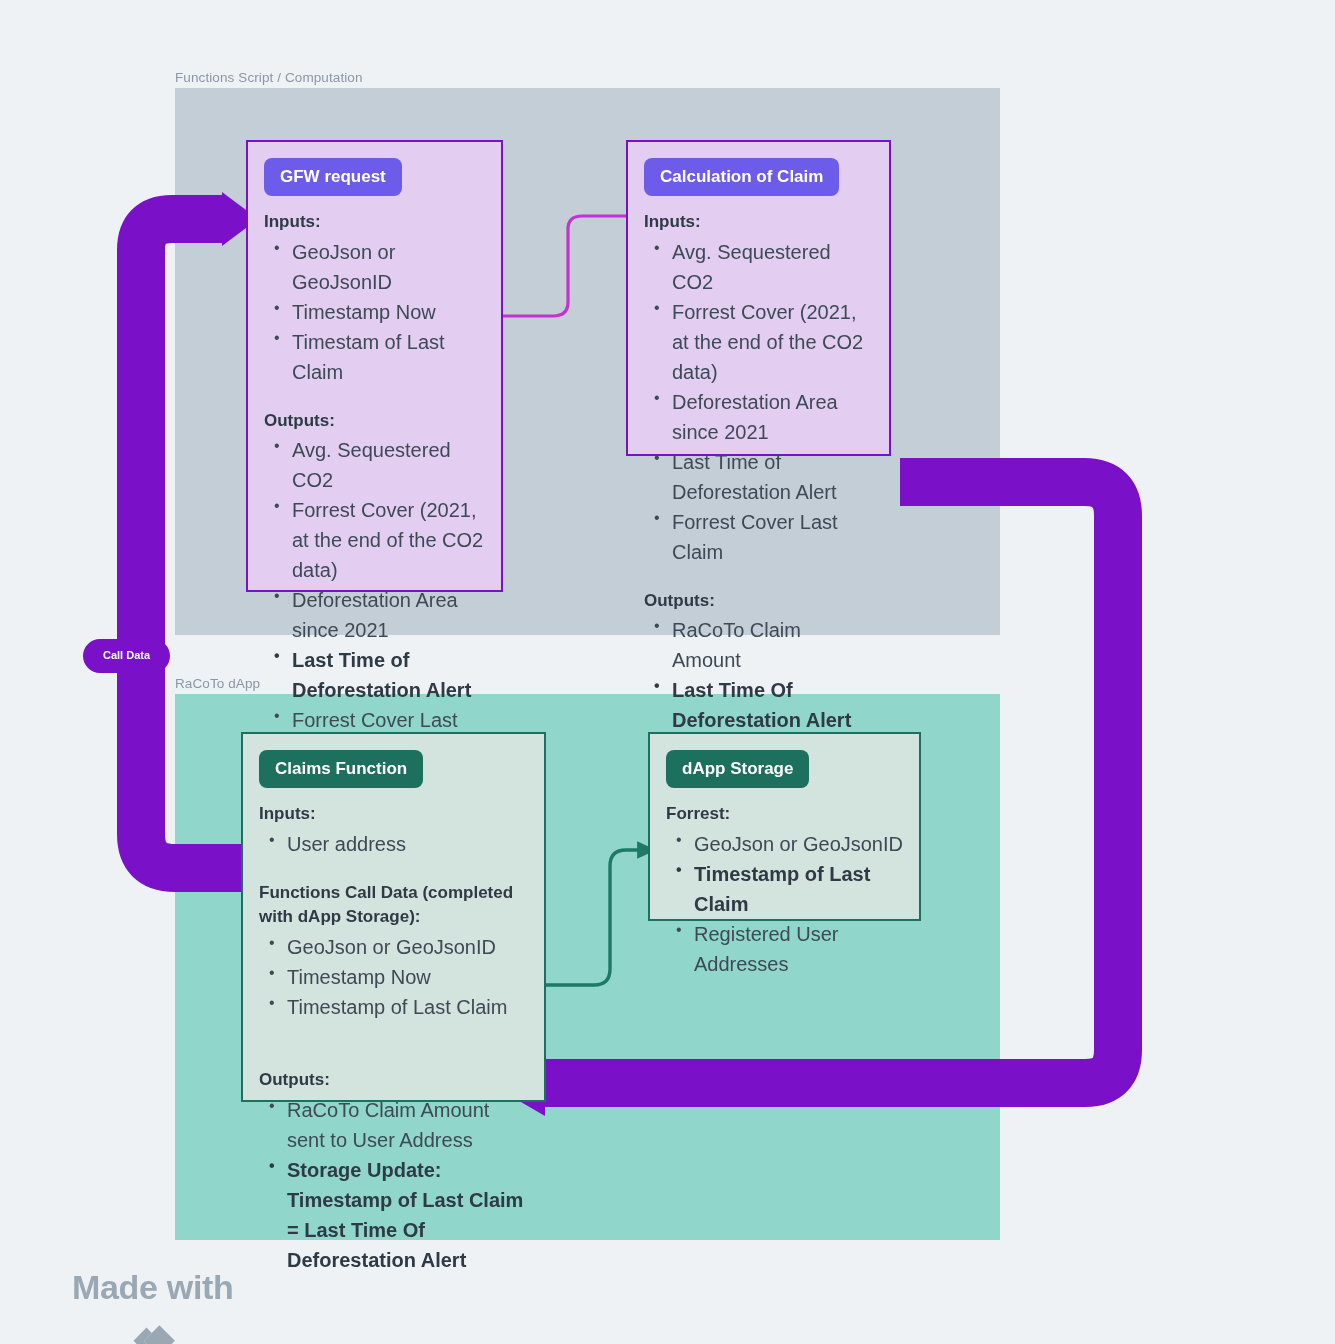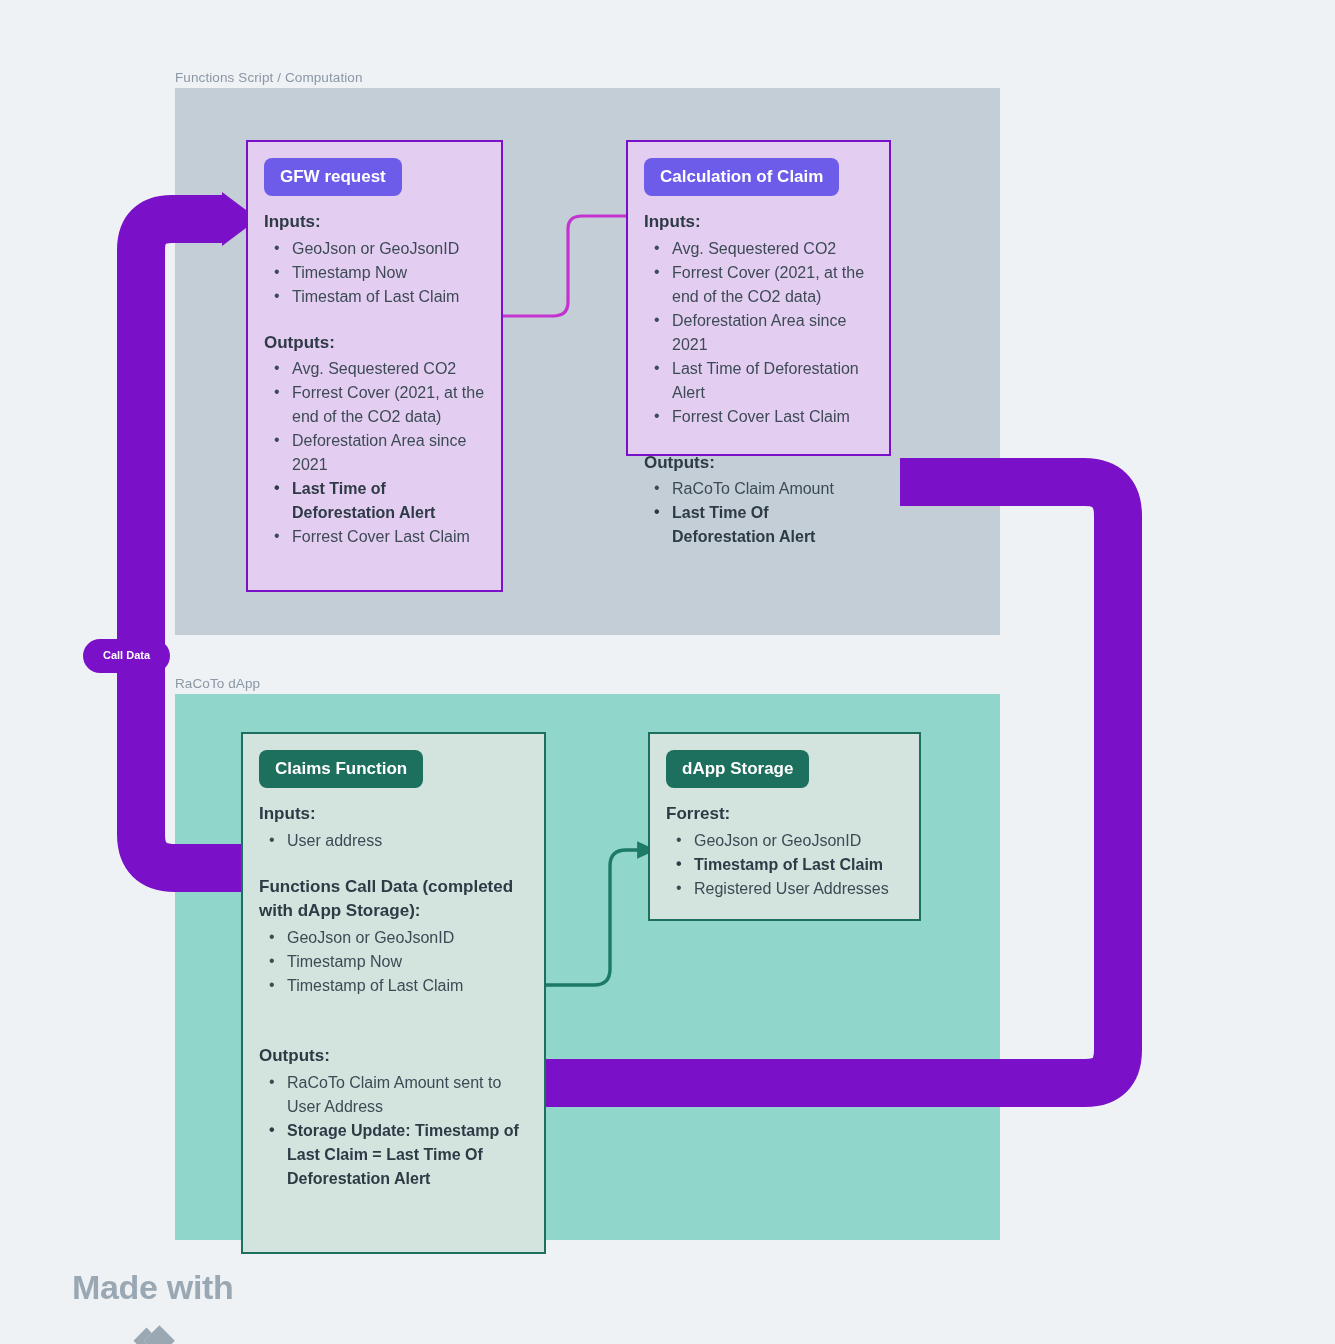--- a/index.html
+++ b/index.html
@@ -63,21 +63,21 @@
     line-height: 1.45;
   }
   .sec-head.gap { margin-top: 22px; }
   ul.items {
     list-style: none;
     margin: 0 0 0 0;
     padding: 0;
   }
   ul.items li {
     position: relative;
-    font-size: 16px;
+    font-size: 20px;
     line-height: 1.5;
     color: #3d4a55;
     padding-left: 28px;
     margin: 0;
   }
   ul.items li::before {
     content: "•";
     position: absolute;
     left: 10px;
     top: -1px;
@@ -188,21 +188,21 @@
         <li>Forrest Cover Last Claim</li>
       </ul>
       <div class="sec-head gap">Outputs:</div>
       <ul class="items">
         <li>RaCoTo Claim Amount</li>
         <li class="bold">Last Time Of Deforestation Alert</li>
       </ul>
     </div>
   </div>
 
-  <div class="card card-teal" style="left:241px; top:732px; width:305px; height:522px;">
+  <div class="card card-teal" style="left:241px; top:732px; width:305px; height:370px;">
     <div class="card-title title-teal">Claims Function</div>
     <div class="card-body">
       <div class="sec-head">Inputs:</div>
       <ul class="items">
         <li>User address</li>
       </ul>
       <div class="sec-head gap">Functions Call Data (completed with dApp Storage):</div>
       <ul class="items">
         <li>GeoJson or GeoJsonID</li>
         <li>Timestamp Now</li>

